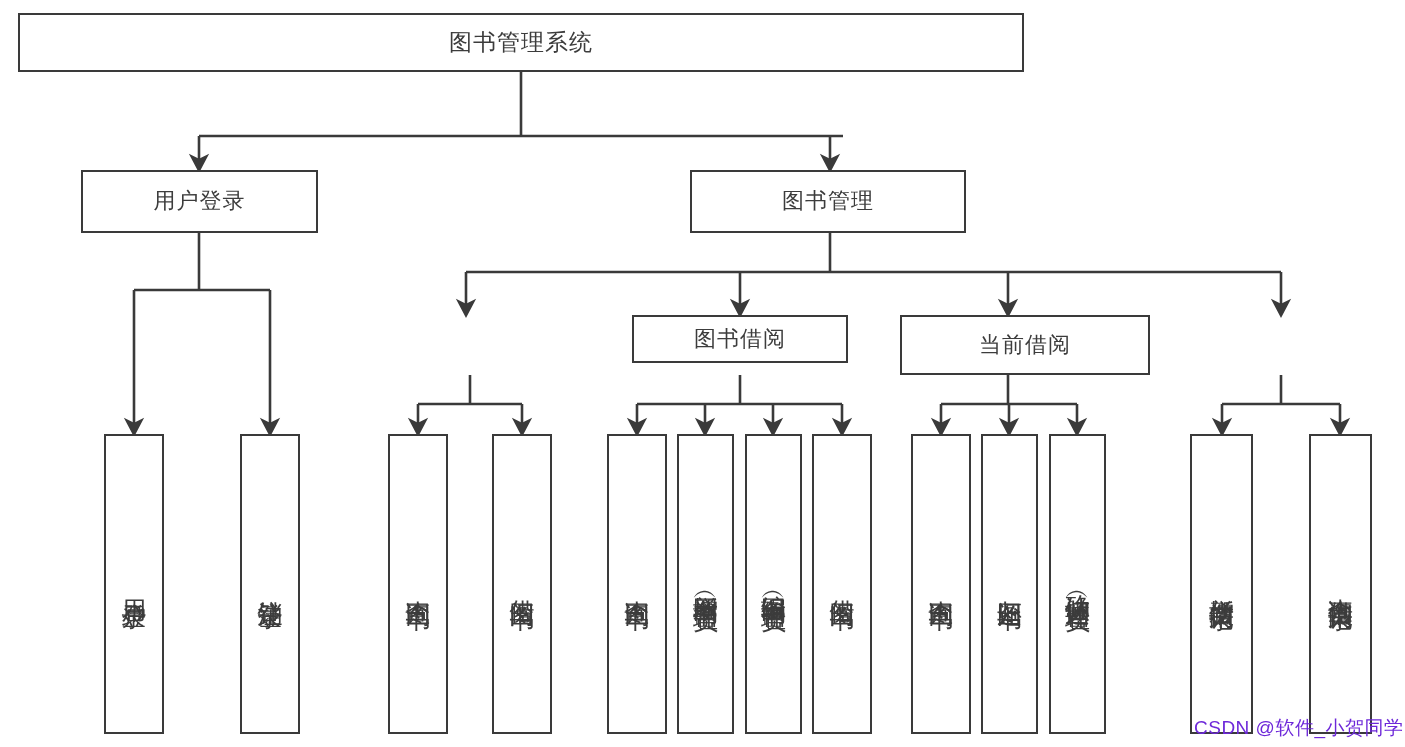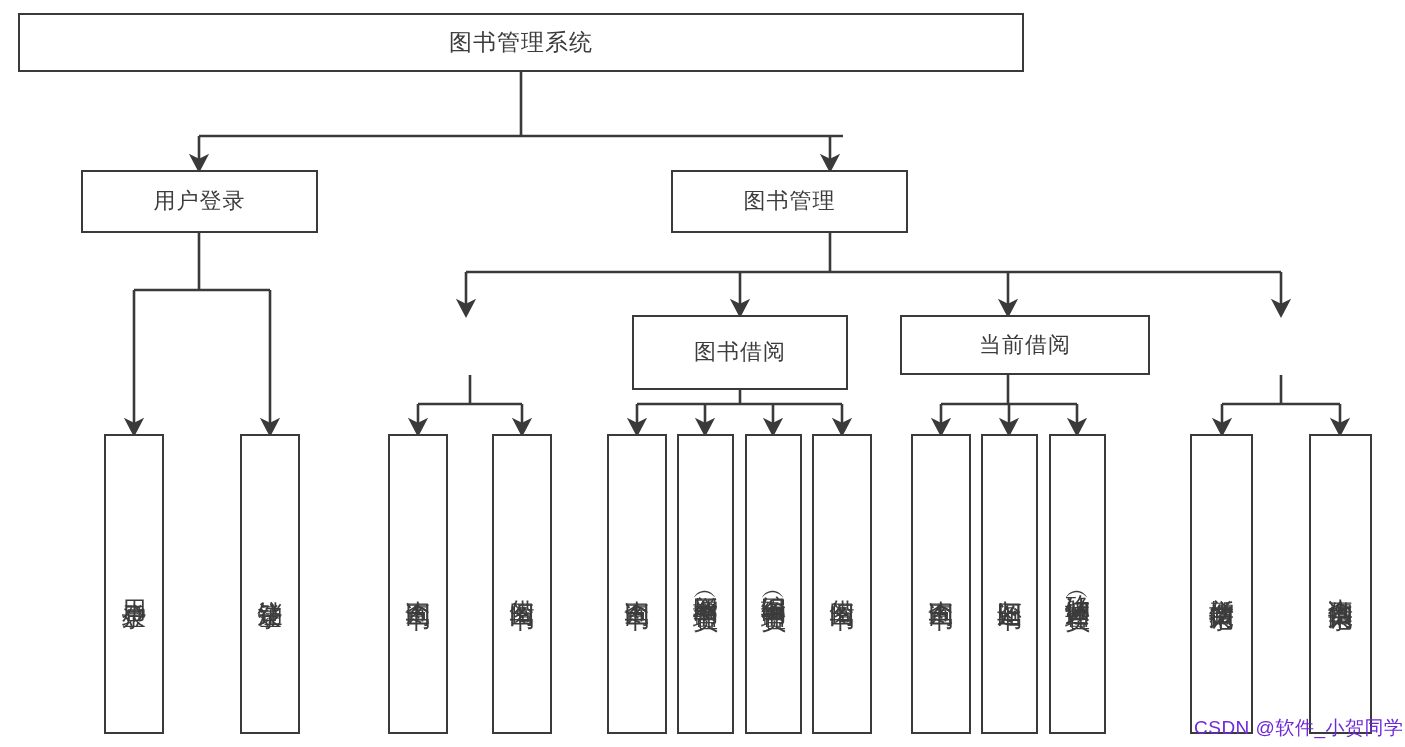--- a/index.html
+++ b/index.html
@@ -117,25 +117,25 @@
     </g>
   </svg>
 
   <div class="node root" style="left:18px; top:13px; width:1006px; height:59px;">
     <span class="label">图书管理系统</span>
   </div>
 
   <div class="node" style="left:81px; top:170px; width:237px; height:63px;">
     <span class="label">用户登录</span>
   </div>
-  <div class="node" style="left:671px; top:170px; width:237px; height:63px;">
+  <div class="node" style="left:690px; top:170px; width:276px; height:63px;">
     <span class="label">图书管理</span>
   </div>
 
-  <div class="node" style="left:632px; top:315px; width:216px; height:75px;">
+  <div class="node" style="left:632px; top:315px; width:216px; height:48px;">
     <span class="label">图书借阅</span>
   </div>
   <div class="node" style="left:900px; top:315px; width:250px; height:60px;">
     <span class="label">当前借阅</span>
   </div>
 
   <div class="node vertical" style="left:104px; top:434px; width:60px; height:300px;">
     <span class="label">用户登录</span>
   </div>
   <div class="node vertical" style="left:240px; top:434px; width:60px; height:300px;">

